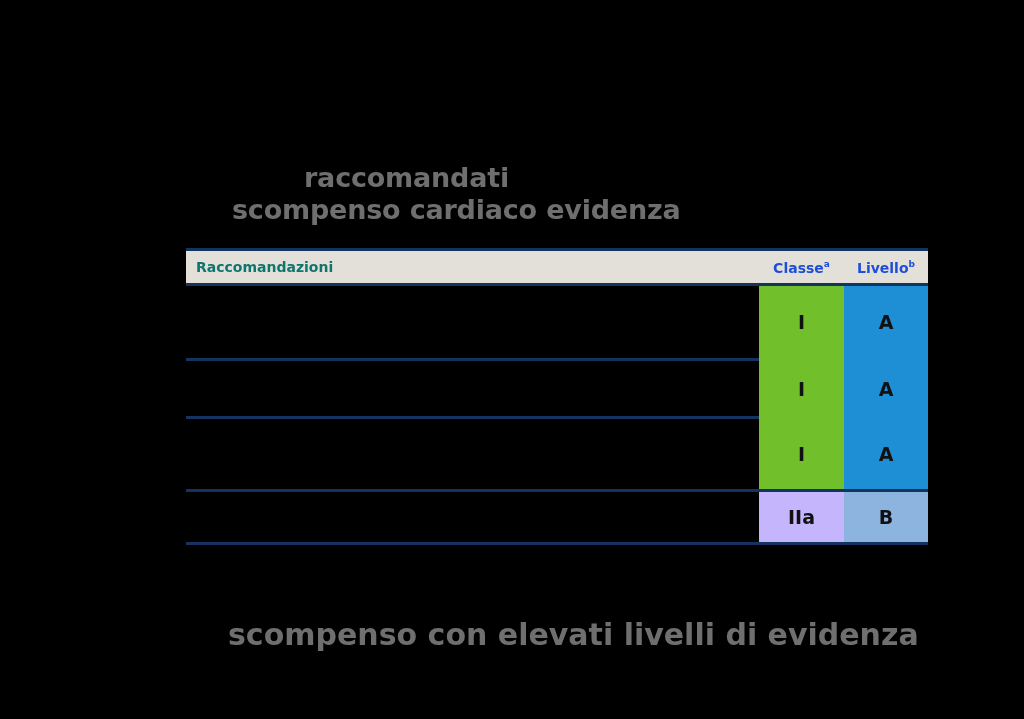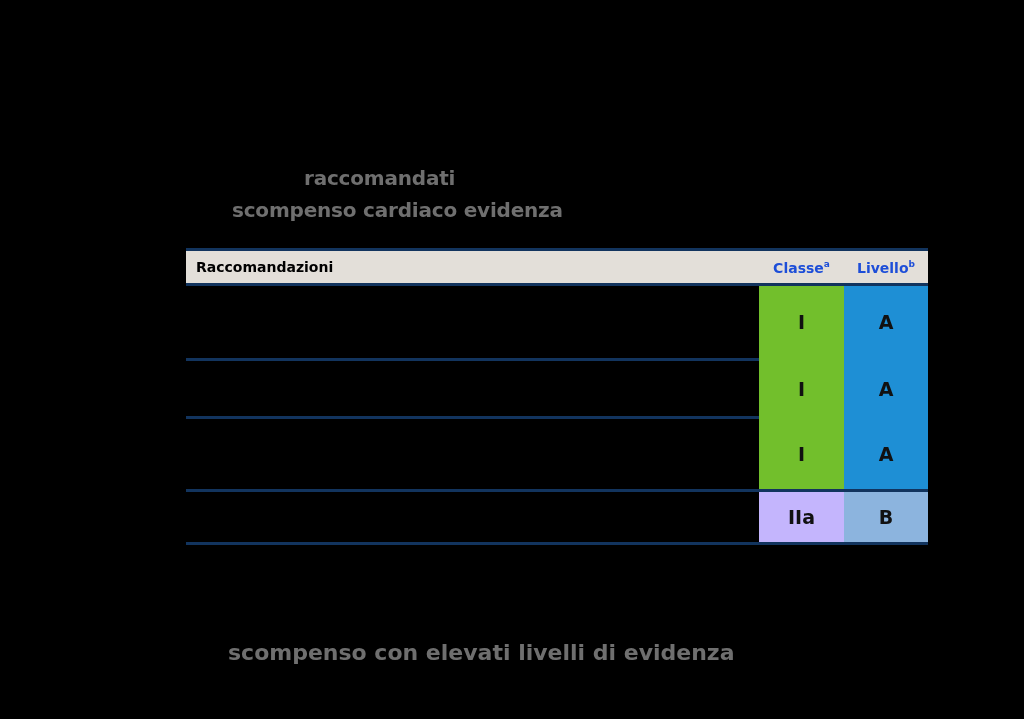--- a/index.html
+++ b/index.html
@@ -19,21 +19,21 @@
   .title-block {
     position: absolute;
     left: 186px;
     top: 162px;
     width: 742px;
   }
   .title-line {
     color: #6f6f6f;
     font-family: "DejaVu Sans", sans-serif;
     font-weight: bold;
-    font-size: 20px;
+    font-size: 27px;
     line-height: 32px;
     letter-spacing: -0.2px;
     white-space: nowrap;
   }
   .title-line-1 { padding-left: 118px; }
   .title-line-2 { padding-left: 46px; }
 
   
   .table-wrap {
     position: absolute;
@@ -60,21 +60,21 @@
     display: flex;
     align-items: center;
     box-sizing: border-box;
   }
   .th-reco {
     flex: 1 1 auto;
     padding-left: 10px;
     font-family: "DejaVu Sans", sans-serif;
     font-weight: bold;
     font-size: 14px;
-    color: #000000;
+    color: #0f766e;
     white-space: nowrap;
   }
   .th-classe,
   .th-livello {
     flex: 0 0 auto;
     text-align: center;
     font-family: "DejaVu Sans", sans-serif;
     font-weight: bold;
     font-size: 14px;
     color: #1d4ed8;
@@ -139,25 +139,25 @@
   .sep-full {
     width: 100%;
     height: 3px;
     background: #12345E;
   }
 
   
   .caption {
     position: absolute;
     left: 228px;
-    top: 638px;
+    top: 620px;
     color: #6f6f6f;
     font-family: "DejaVu Sans", sans-serif;
     font-weight: bold;
-    font-size: 22px;
+    font-size: 30px;
     line-height: 30px;
     white-space: nowrap;
   }
 </style>
 </head>
 <body>
 
 <div class="title-block">
   <div class="title-line title-line-1">raccomandati</div>
   <div class="title-line title-line-2">scompenso cardiaco evidenza</div>

